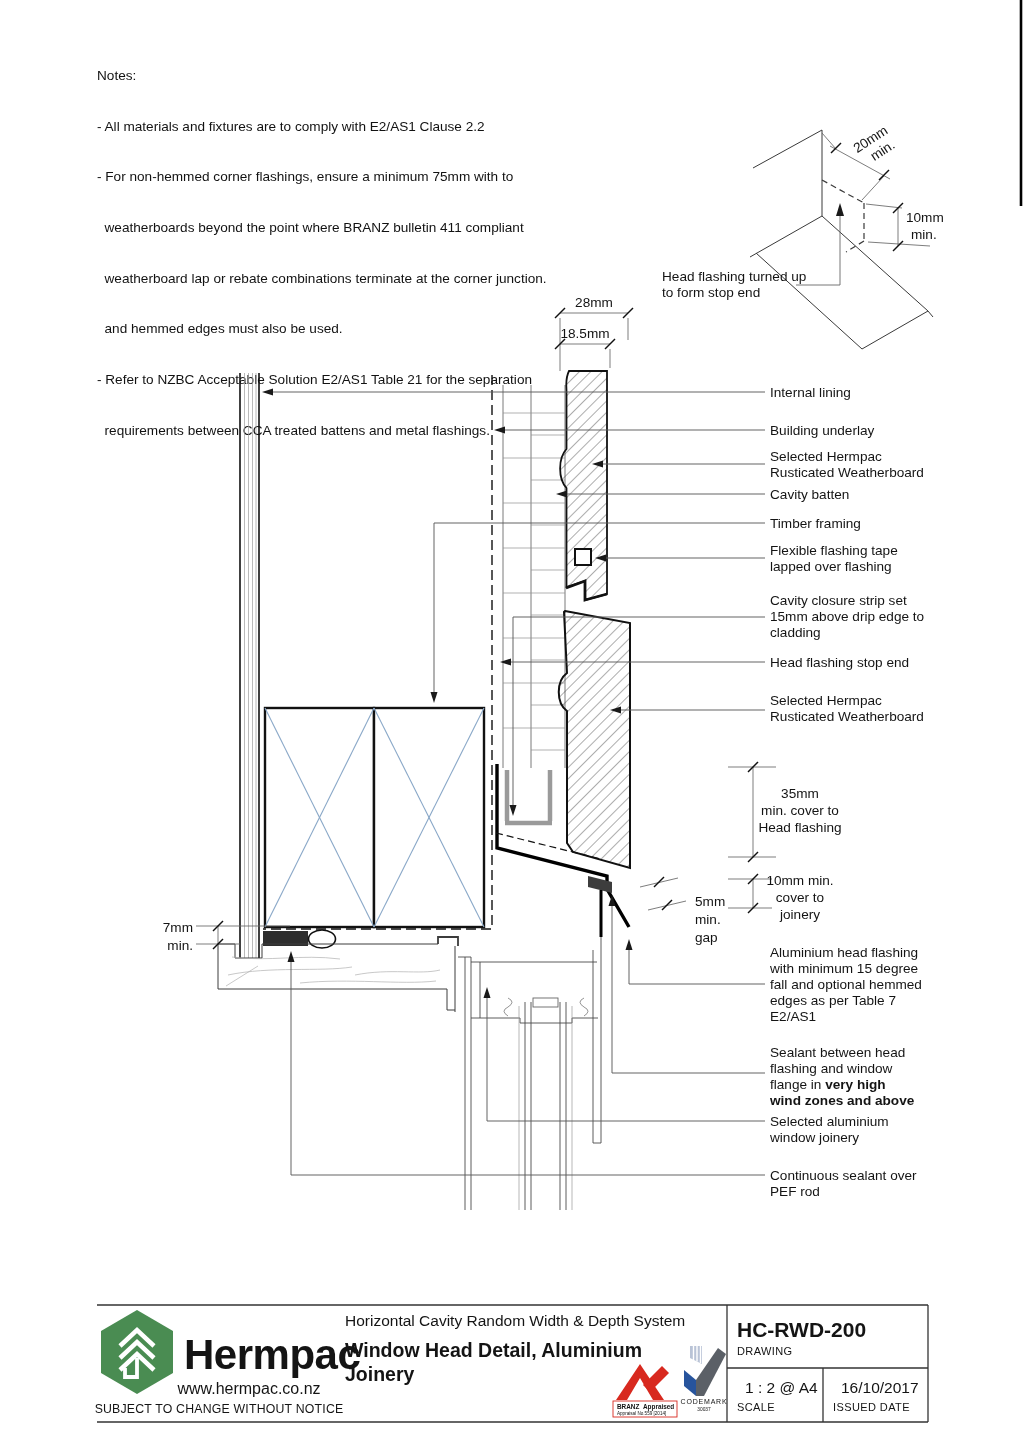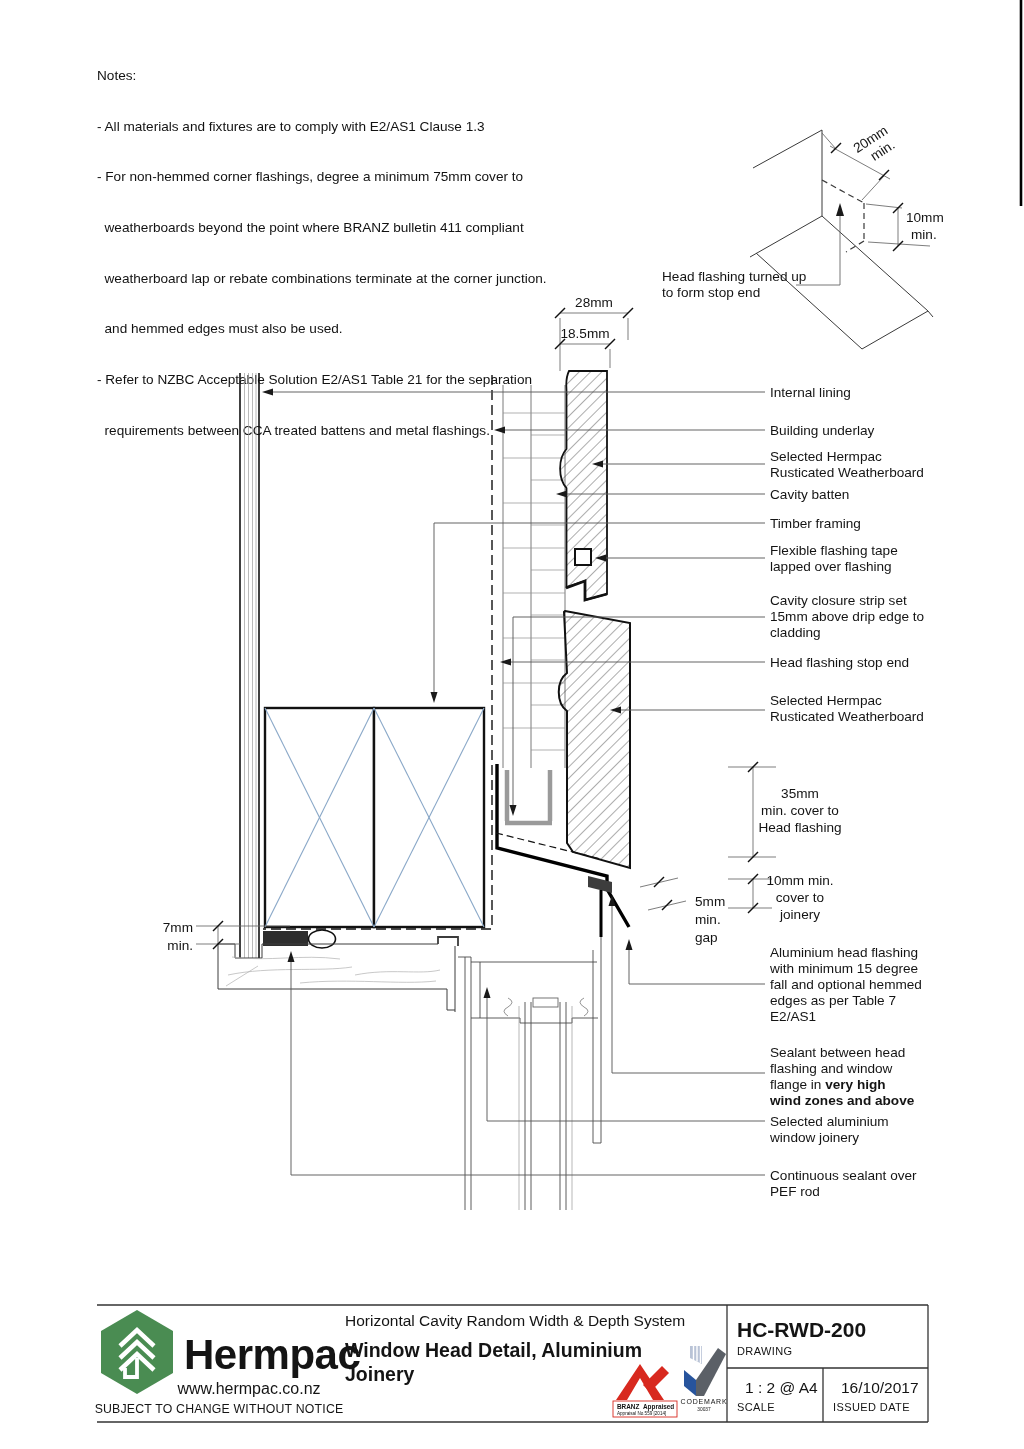--- a/index.html
+++ b/index.html
@@ -21,22 +21,22 @@
   .ft-web{font-size:16px;}
   .ft-disc{font-size:12.3px;letter-spacing:0.2px;}
 </style>
 </head>
 <body>
 
 <div class="page">
 
   <div class="notes">
     <div>Notes:</div>
-    <div>- All materials and fixtures are to comply with E2/AS1 Clause 1.3</div>
-    <div>- For non-hemmed corner flashings, degree a minimum 75mm cover to</div>
+    <div>- All materials and fixtures are to comply with E2/AS1 Clause 2.2</div>
+    <div>- For non-hemmed corner flashings, ensure a minimum 75mm with to</div>
     <div>  weatherboards beyond the point where BRANZ bulletin 411 compliant</div>
     <div>  weatherboard lap or rebate combinations terminate at the corner junction.</div>
     <div>  and hemmed edges must also be used.</div>
     <div>- Refer to NZBC Acceptable Solution E2/AS1 Table 21 for the separation</div>
     <div>  requirements between CCA treated battens and metal flashings.</div>
   </div>
 
   <svg width="1024" height="1449" viewBox="0 0 1024 1449" style="position:absolute;left:0;top:0;">
 
     <defs>

